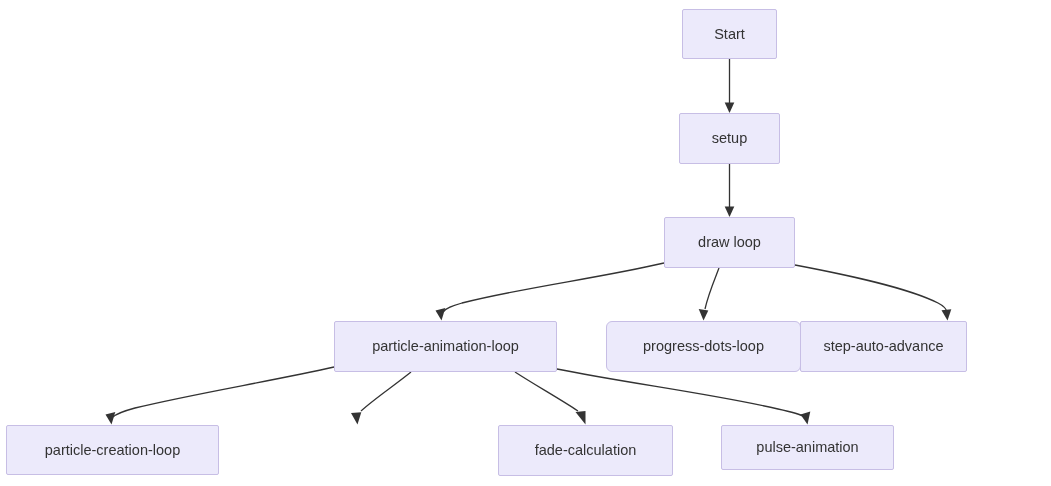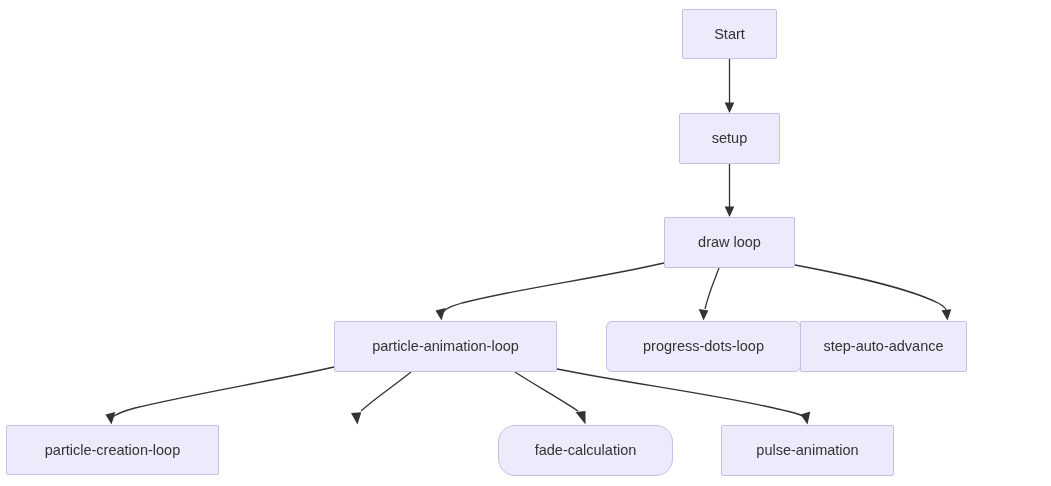--- a/index.html
+++ b/index.html
@@ -128,21 +128,21 @@
 
   <div class="node" style="left:800px; top:321px; width:167px; height:51px;">
     <span class="node-label">step-auto-advance</span>
   </div>
 
   <div class="node" style="left:6px; top:425px; width:213px; height:50px;">
     <span class="node-label">particle-creation-loop</span>
   </div>
 
 
-  <div class="node" style="left:498px; top:425px; width:175px; height:51px;border-radius:17px;">
+  <div class="node" style="left:498px; top:425px; width:175px; height:51px;">
     <span class="node-label">fade-calculation</span>
   </div>
 
-  <div class="node" style="left:721px; top:425px; width:173px; height:51px;">
+  <div class="node" style="left:721px; top:425px; width:173px; height:45px;">
     <span class="node-label">pulse-animation</span>
   </div>
 
 </div>
 
 </body></html>

